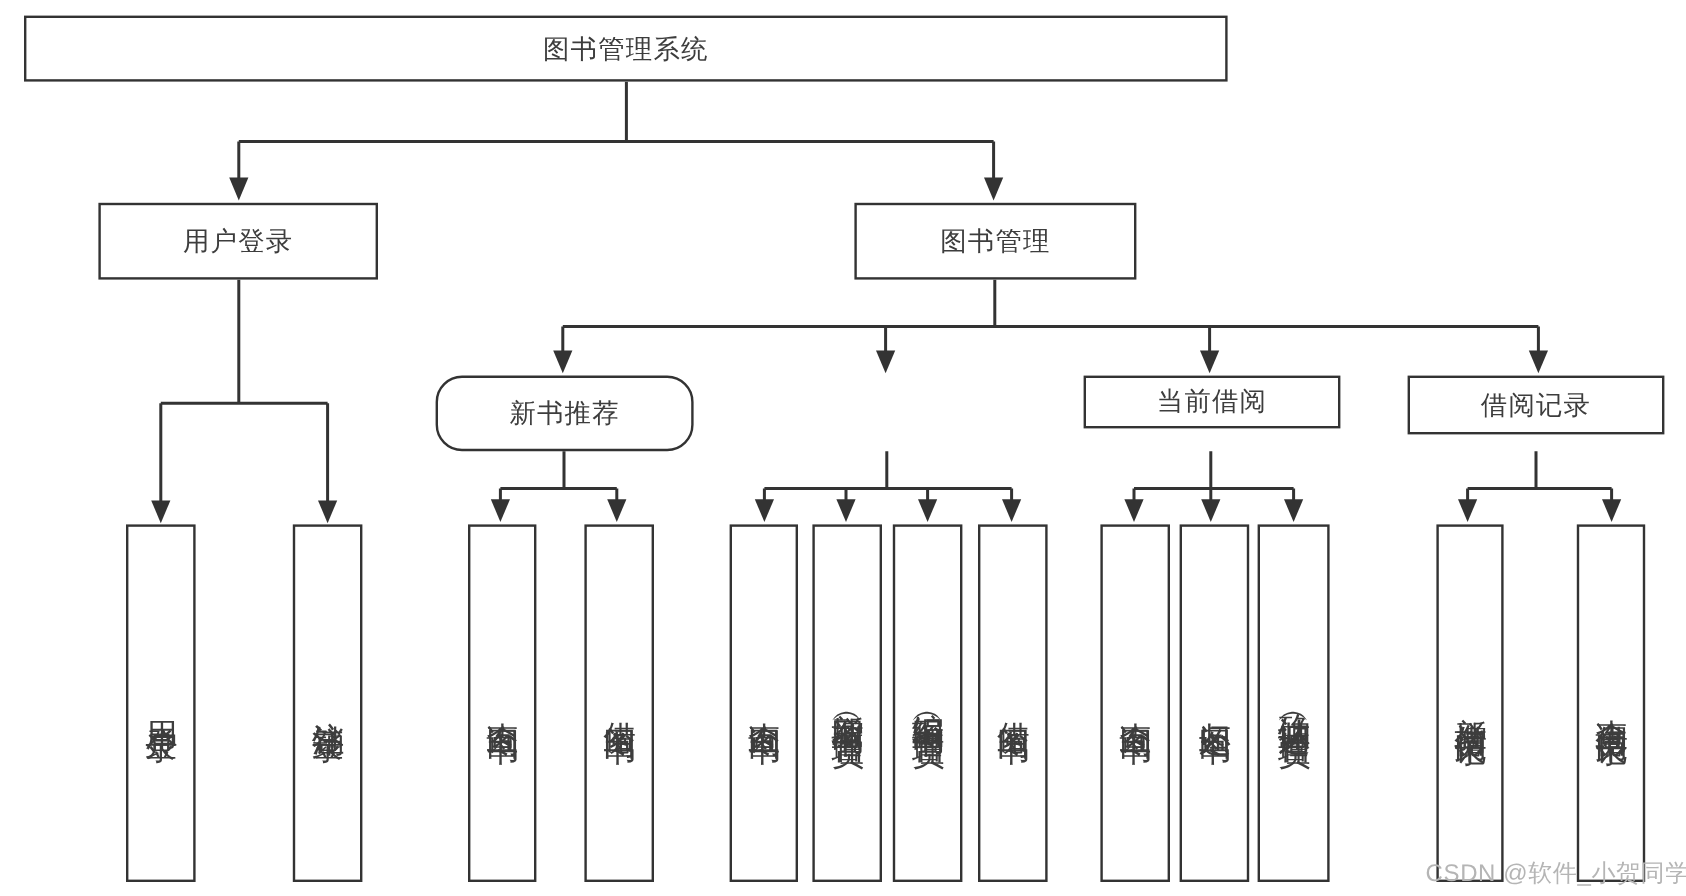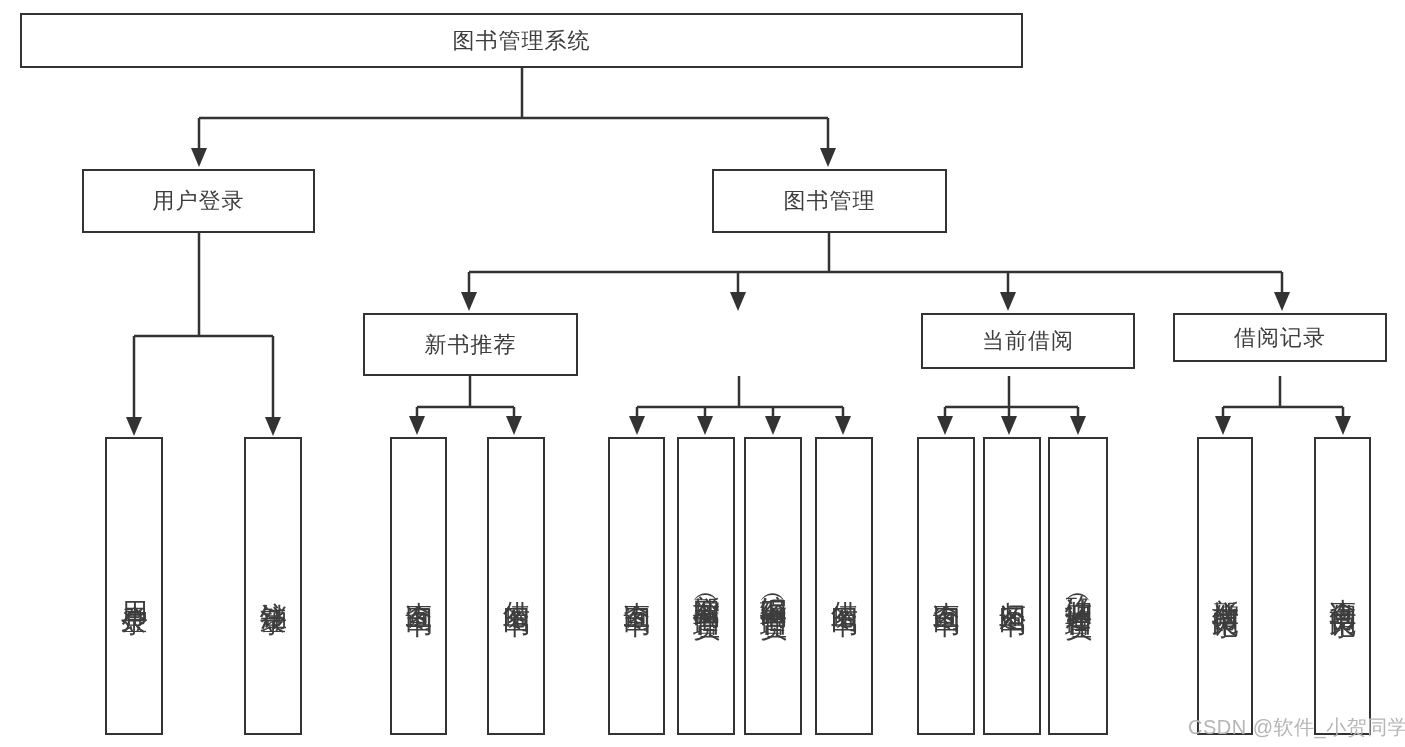--- a/index.html
+++ b/index.html
@@ -100,22 +100,22 @@
     <polygon points="1070,416 1086,416 1078,435"></polygon>
     <polygon points="1215,416 1231,416 1223,435"></polygon>
     <polygon points="1335,416 1351,416 1343,435"></polygon>
   </svg>
 
   <div class="box hbox" style="left:20px; top:13px; width:1003px; height:55px;">图书管理系统</div>
 
   <div class="box hbox" style="left:82px; top:169px; width:233px; height:64px;">用户登录</div>
   <div class="box hbox" style="left:712px; top:169px; width:235px; height:64px;">图书管理</div>
 
-  <div class="box hbox" style="left:363px; top:313px; width:215px; height:63px;">新书推荐</div>
-  <div class="box hbox" style="left:903px; top:313px; width:214px; height:56px;margin-left:18px;">当前借阅</div>
+  <div class="box hbox" style="left:363px; top:313px; width:215px; height:63px;border-radius:22px;">新书推荐</div>
+  <div class="box hbox" style="left:903px; top:313px; width:214px; height:44px;">当前借阅</div>
   <div class="box hbox" style="left:1173px; top:313px; width:214px; height:49px;">借阅记录</div>
 
   <div class="box vbox" style="left:105px; width:58px;">用户登录</div>
   <div class="box vbox" style="left:244px; width:58px;">注销登录</div>
 
   <div class="box vbox" style="left:390px; width:57px;">查询图书</div>
   <div class="box vbox" style="left:487px; width:58px;">借阅图书</div>
 
   <div class="box vbox" style="left:608px; width:57px;">查询图书</div>
   <div class="box vbox" style="left:677px; width:58px;">新增图书（管理员）</div>

